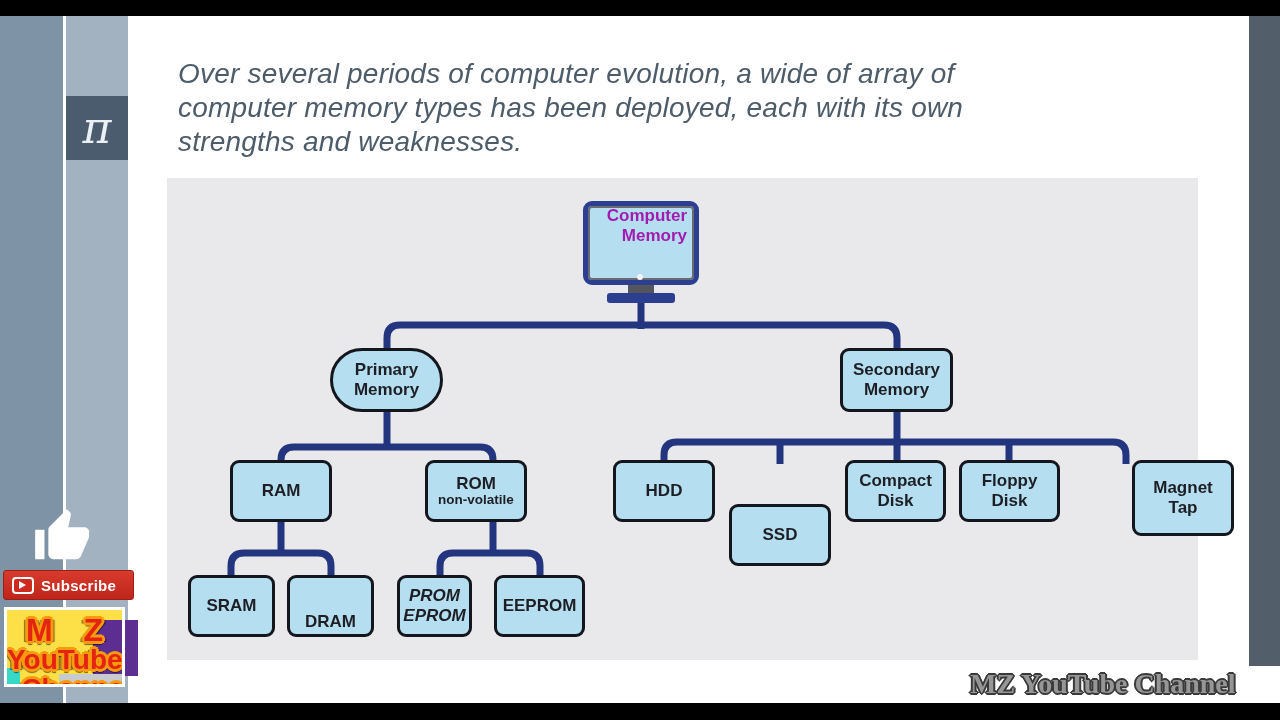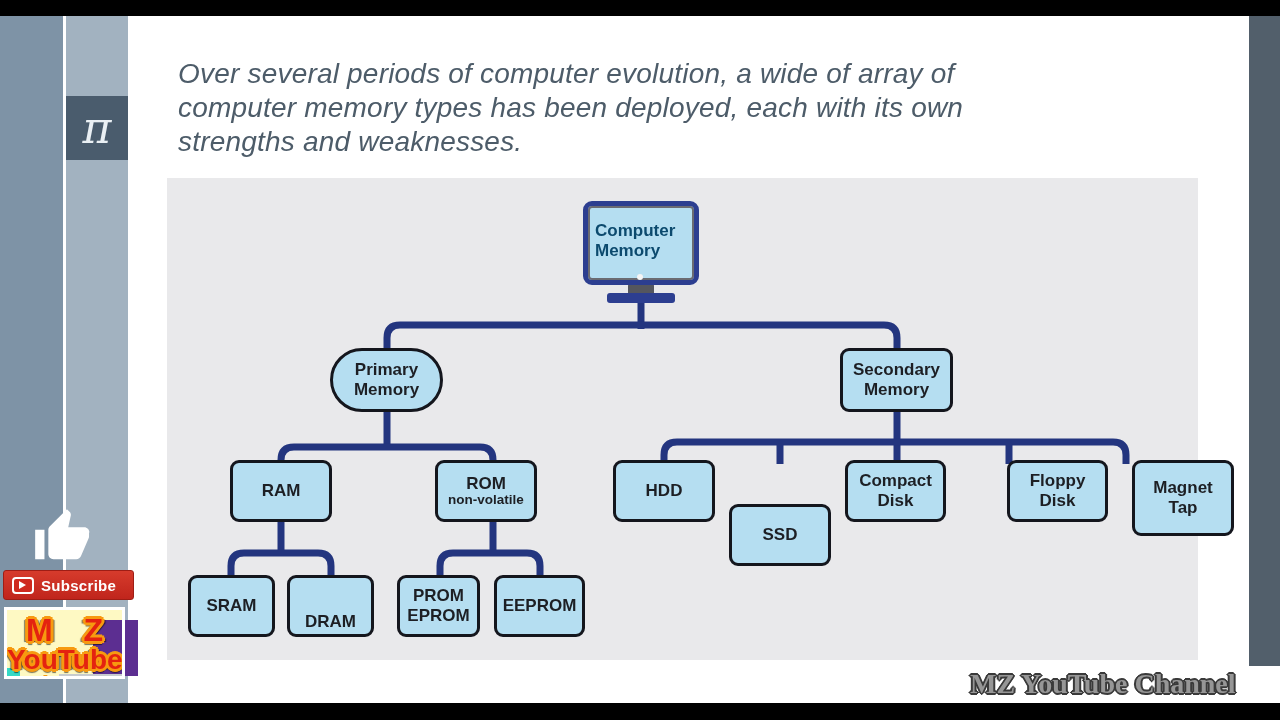--- a/index.html
+++ b/index.html
@@ -29,62 +29,62 @@
 
   
   .edges{left:0;top:0;z-index:2;pointer-events:none;}
   .edge{fill:none;stroke:var(--connector,#23357f);stroke-width:7px;}
 
   
   .monitor{left:583px;top:201px;width:116px;height:84px;box-sizing:border-box;
            background:var(--node_fill,#b5def1);border:5px solid #2c3e90;border-radius:9px;
            box-shadow:inset 0 0 0 2px #6a6b72;z-index:4;
            display:flex;align-items:flex-start;justify-content:center;}
-  .monitor .mtxt{margin-top:15px;font-size:17px;font-weight:bold;color:#0c4a6e;text-align:left;
+  .monitor .mtxt{margin-top:0;font-size:17px;font-weight:bold;color:#a21caf;text-align:right;
                  line-height:1.15;width:92px;}
   .mon-neck{left:628px;top:283px;width:26px;height:15px;background:#54565e;border-radius:3px;z-index:3;}
   .mon-dot{left:637px;top:274px;width:6px;height:6px;border-radius:50%;background:#f5f5f5;z-index:5;}
   .mon-base{left:607px;top:293px;width:68px;height:10px;background:#2c3e90;border-radius:3px;z-index:4;}
 
   
   .node{box-sizing:border-box;background:var(--node_fill,#b5def1);border:3px solid var(--node_border,#14161d);
         border-radius:9px;z-index:4;display:flex;flex-direction:column;align-items:center;justify-content:center;
         text-align:center;font-weight:bold;color:#1d1f24;font-size:17px;line-height:1.15;padding:2px;}
   .node .sub{font-size:13.5px;line-height:1.1;}
 
   #n-primary  {left:330px;top:348px;width:113px;height:64px;border-radius:32px;}
   #n-secondary{left:840px;top:348px;width:113px;height:64px;}
   #n-ram      {left:230px;top:460px;width:102px;height:62px;}
-  #n-rom      {left:435px;top:460px;width:102px;height:62px;}
+  #n-rom      {left:425px;top:460px;width:102px;height:62px;}
   #n-sram     {left:188px;top:575px;width:87px;height:62px;}
   #n-dram     {left:287px;top:575px;width:87px;height:62px;justify-content:flex-end;}
-  #n-prom     {left:397px;top:575px;width:83px;height:62px;}
+  #n-prom     {left:397px;top:575px;width:75px;height:62px;font-style:italic;}
   #n-eeprom   {left:494px;top:575px;width:91px;height:62px;text-align:right;}
   #n-hdd      {left:613px;top:460px;width:102px;height:62px;}
   #n-ssd      {left:729px;top:460px;width:102px;height:62px;margin-top:44px;}
   #n-compact  {left:845px;top:460px;width:101px;height:62px;}
-  #n-floppy   {left:959px;top:460px;width:101px;height:62px;margin-left:48px;}
+  #n-floppy   {left:959px;top:460px;width:101px;height:62px;}
   #n-magnet   {left:1132px;top:460px;width:102px;height:76px;}
 
   
   .thumb{left:30px;top:505px;width:62px;height:62px;z-index:5;}
 
   
   .subscribe{left:3px;top:570px;width:113px;height:28px;z-index:5;border-radius:3px;
              background:linear-gradient(#d63b2c,var(--subscribe_red,#c0251c));
              border:1px solid #9e1d15;display:flex;align-items:center;gap:7px;padding:0 8px;cursor:pointer;}
   .play-badge{width:18px;height:13px;border:2px solid #fff;border-radius:4px;background:#cf2a1f;
               position:relative;flex:0 0 auto;}
   .play-badge .tri{position:absolute;left:5px;top:2.2px;width:0;height:0;
               border-left:7px solid #fff;border-top:4.3px solid transparent;border-bottom:4.3px solid transparent;}
   .subscribe .stxt{color:#fff;font-weight:bold;font-size:15px;letter-spacing:0.3px;}
 
   
-  .logo{left:4px;top:607px;width:121px;height:72px;box-sizing:border-box;border:3px solid #fff;
-        background:#fef9c3;z-index:5;overflow:hidden;}
+  .logo{left:4px;top:607px;width:121px;height:80px;box-sizing:border-box;border:3px solid #fff;
+        background:#fde047;z-index:5;overflow:hidden;}
   .logo-purple{position:absolute;left:86px;top:10px;width:40px;height:58px;background:var(--logo_purple,#5c2e91);}
   .logo-light{position:absolute;left:52px;top:64px;width:63px;height:30px;background:#c7cbce;}
   .logo-teal{position:absolute;left:0px;top:58px;width:13px;height:21px;background:var(--logo_teal,#35d9c5);}
   .logo-tab{left:125px;top:620px;width:13px;height:56px;background:var(--logo_purple,#5c2e91);z-index:4;}
   .logo-line{position:absolute;width:100%;text-align:center;font-weight:bold;color:var(--logo_red,#e42310);
     text-shadow:-3px 0 0 #f79a10,3px 0 0 #f79a10,0 -3px 0 #f79a10,0 3px 0 #f79a10,
                 -2px -2px 0 #f79a10,2px -2px 0 #f79a10,-2px 2px 0 #f79a10,2px 2px 0 #f79a10,
                 -4px 1px 1px rgba(0,0,0,0.55),4px 1px 1px rgba(0,0,0,0.55),0 4px 1px rgba(0,0,0,0.55);}
   .logo-l1{top:2px;font-size:32px;word-spacing:22px;}
   .logo-l2{top:34px;font-size:28px;}

